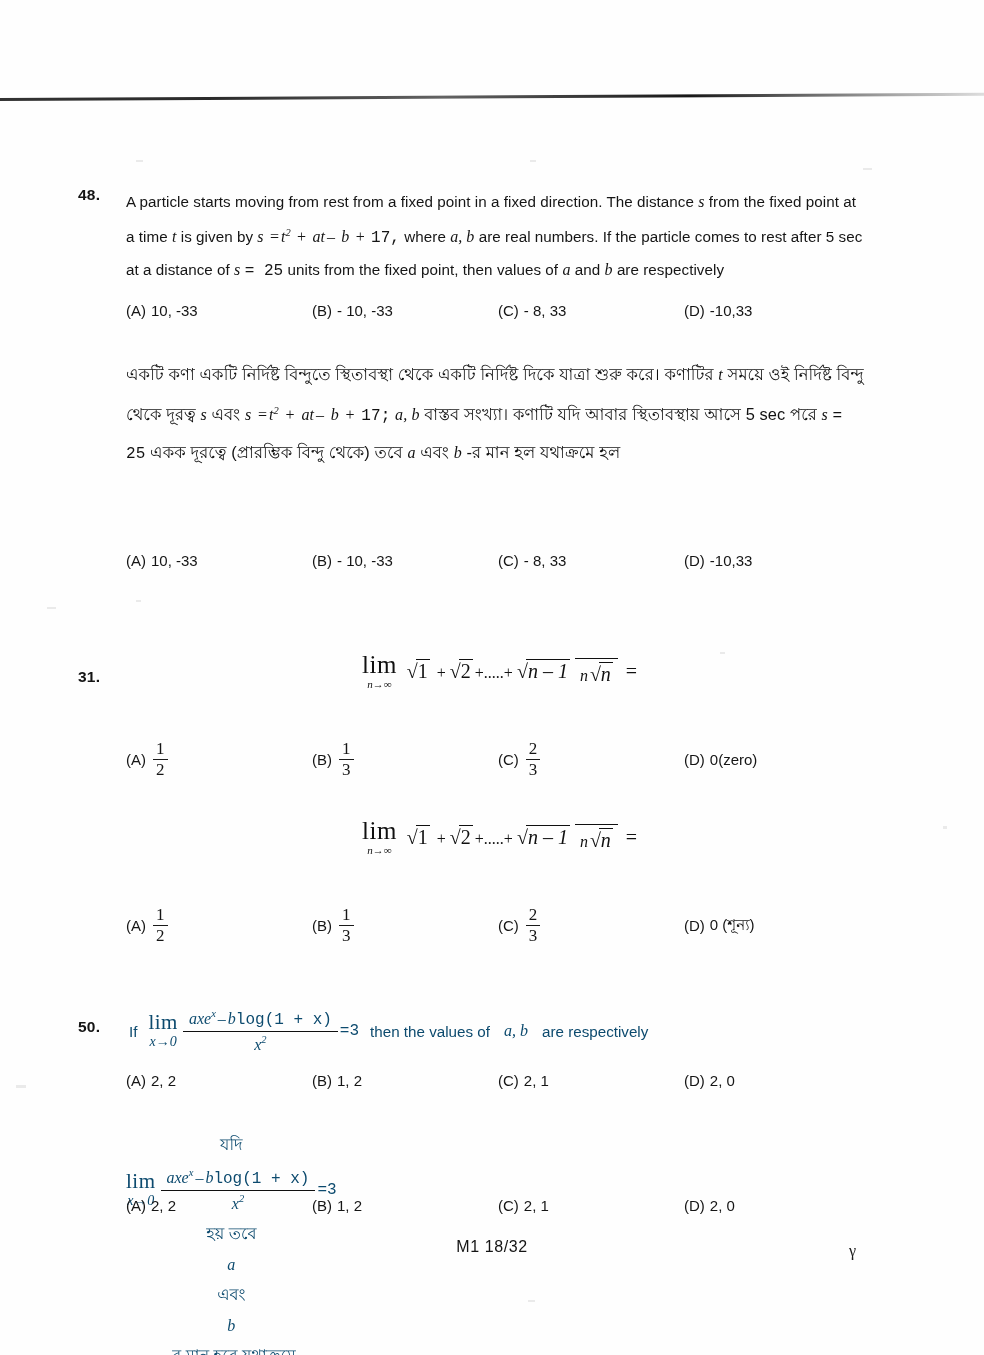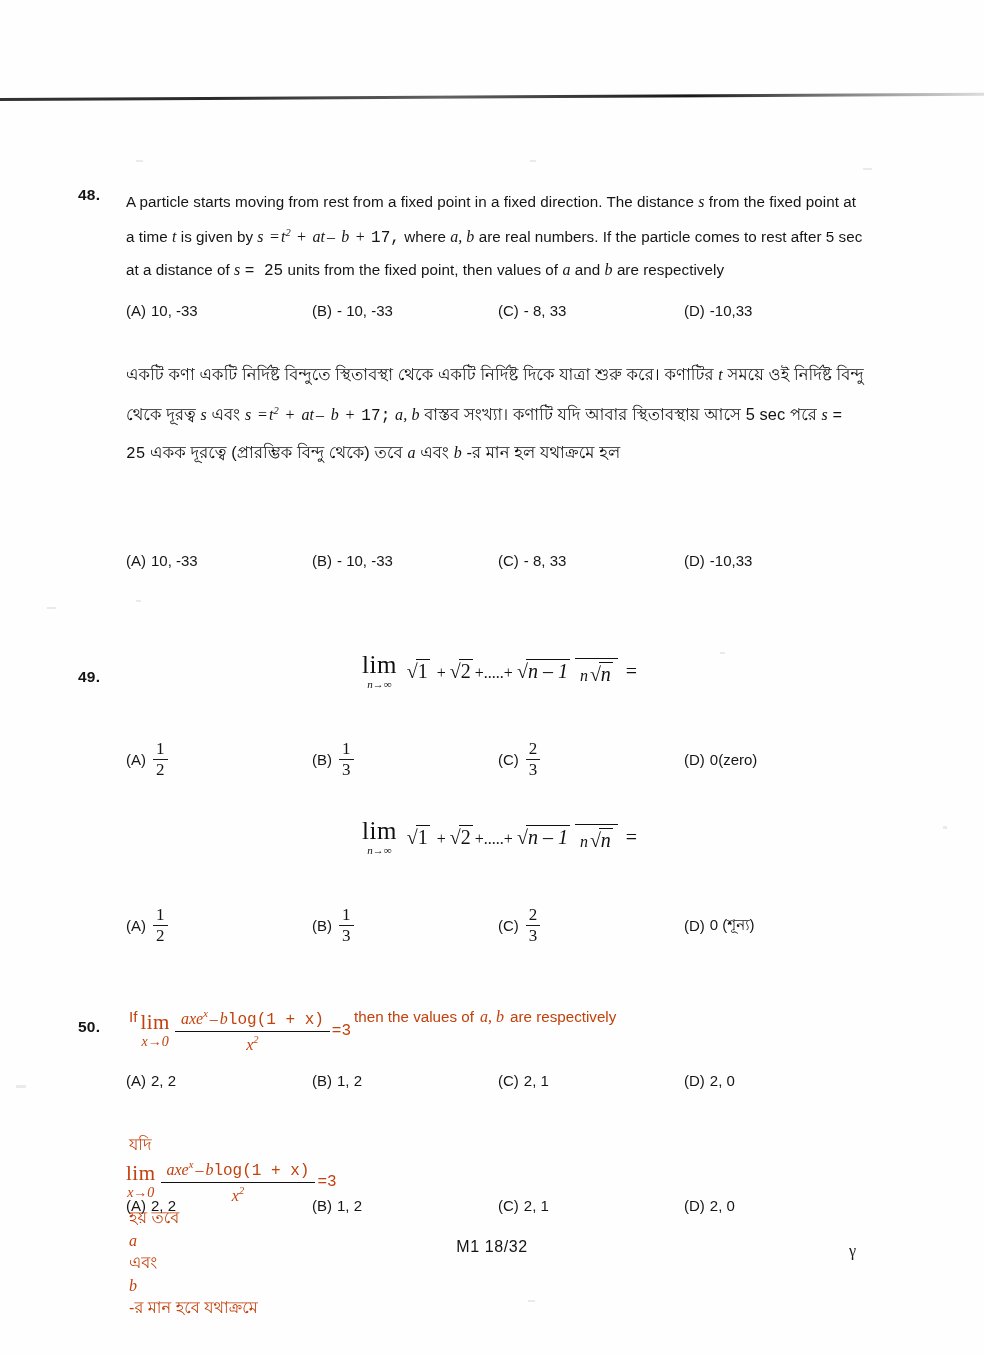--- a/index.html
+++ b/index.html
@@ -172,23 +172,25 @@
     font-size: 17px;
     margin: 0 2px;
   }
   .ifrac .inum { padding: 0 6px 2px 6px; white-space: nowrap; }
   .ifrac .iden { padding: 2px 6px 0 6px; border-top: 1.5px solid #101010;
                  width: 100%; box-sizing: border-box; text-align: center; }
 
   .q50-line {
     position: absolute;
     display: flex;
+    align-items: center;
     font-size: 15.2px;
-    color: #c2410c;
+    color: #0c4a6e;
     white-space: nowrap;
+    gap: 8px;
   }
   .q50-line .txt { padding: 0 3px; }
   .q50-line .bn { font-size: 16.2px; }
 
   
   .footer {
     position: absolute;
     left: 0;
     top: 1238px;
     width: 984px;
@@ -324,21 +326,21 @@
       <span class="opt-lbl">(C)</span>
       <span>- 8, 33</span>
     </div>
     <div class="opt opt-d">
       <span class="opt-lbl">(D)</span>
       <span>-10,33</span>
     </div>
   </div>
 
   <div class="qblock" style="top:668px;">
-    <div class="qnum">49.</div>
+    <div class="qnum">31.</div>
   </div>
 
   <div class="limit-wrap" style="left:362px;top:652px;">
     <div class="lim">
       <span class="lim-op">lim</span>
       <span class="lim-sub">n→∞</span>
     </div>
     <div class="bigfrac">
       <span class="bnum"><span class="rad"><span class="rsym">√</span><span class="rbody upright">1</span></span>
         <span class="mop">+</span><span class="rad"><span class="rsym">√</span><span class="rbody upright">2</span></span><span class="mop">+.....+</span><span class="rad"><span class="rsym">√</span><span class="rbody">n – 1</span></span></span>

